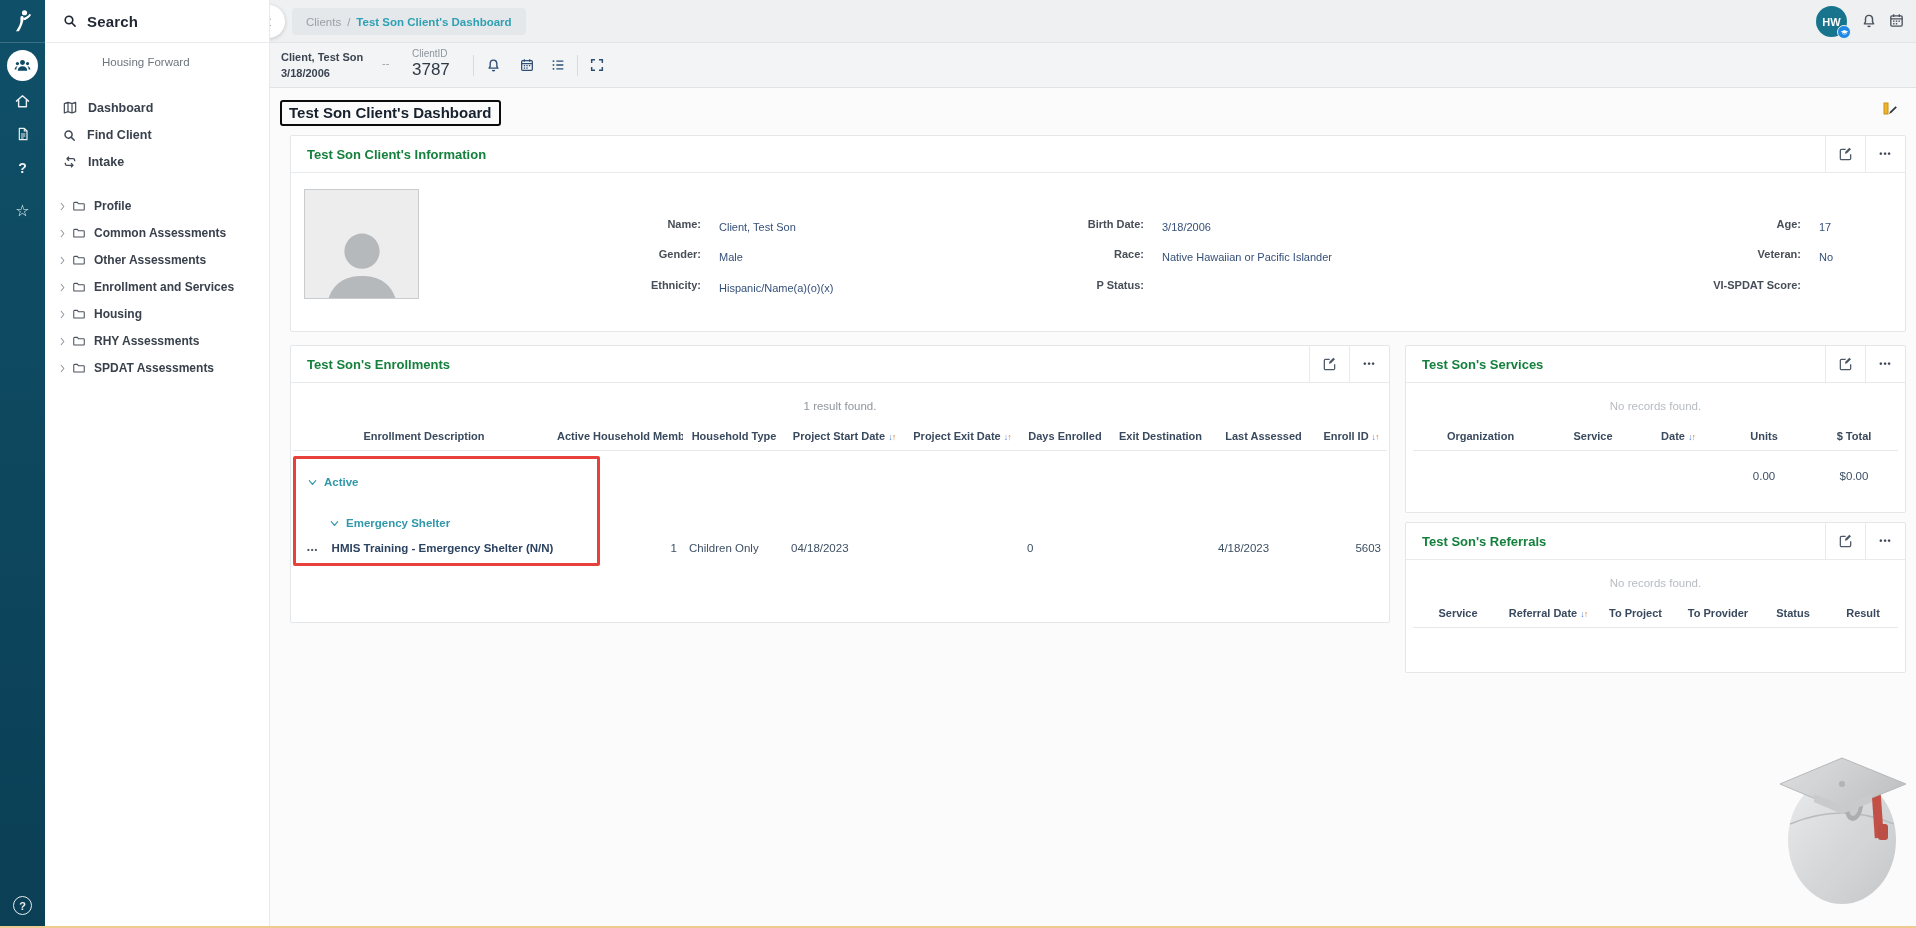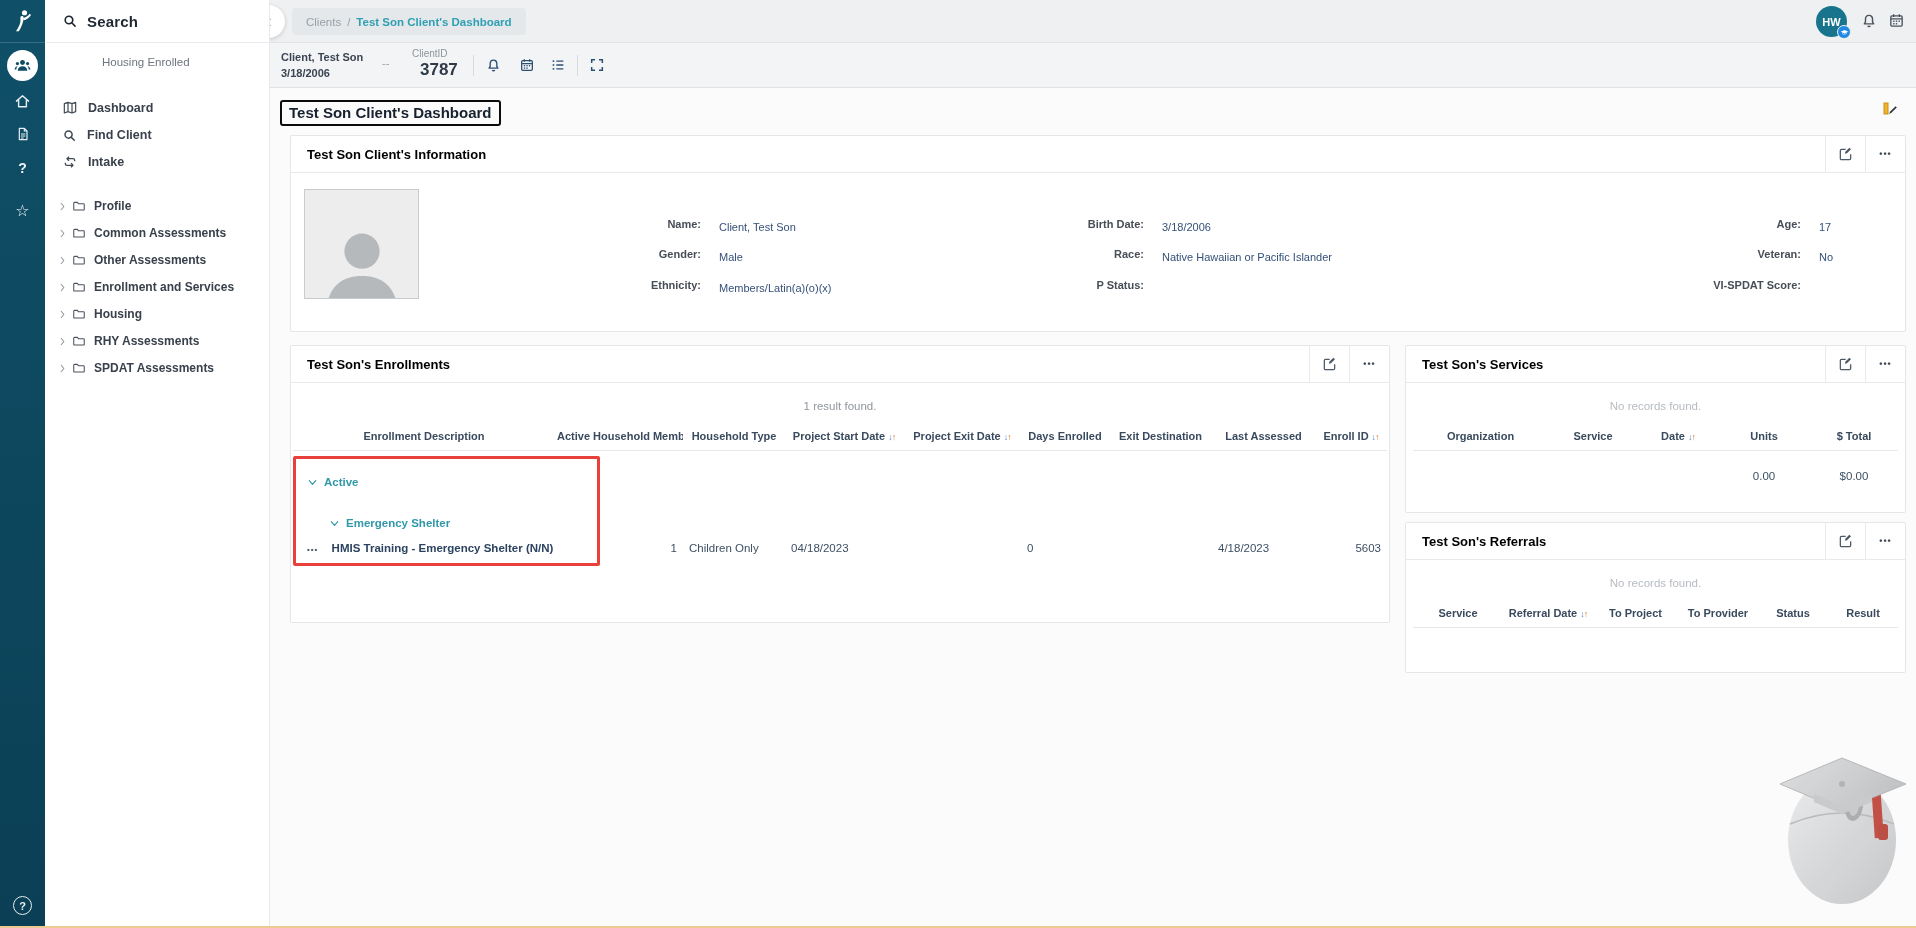--- a/index.html
+++ b/index.html
@@ -37,32 +37,32 @@
   .crumb .cur { color:#2fa0b3; font-weight:600; cursor:pointer; }
   .avatar { position:absolute; left:1546px; top:6px; width:31px; height:31px; background:#17748c; border-radius:50%; display:flex; align-items:center; justify-content:center; color:#fff; font-size:11px; font-weight:700; cursor:pointer; }
   .avatar .badge { position:absolute; right:-4px; bottom:-2px; width:14px; height:14px; background:#1e88e5; border-radius:50%; border:1.5px solid #eef0f2; display:flex; align-items:center; justify-content:center; }
   .top-ico { position:absolute; top:12px; color:#4a525c; cursor:pointer; }
 
   
   .clientbar { position:absolute; left:270px; top:43px; width:1646px; height:45px; background:#f3f4f6; border-bottom:1px solid #e0e2e5; z-index:19; }
   .cb-name { position:absolute; left:11px; top:6px; font-size:11px; font-weight:600; color:#3b4552; line-height:16px; }
   .cb-dash { position:absolute; left:112px; top:14px; font-size:11px; color:#9aa1a8; }
   .cb-idlbl { position:absolute; left:142px; top:5px; font-size:10px; color:#8d949b; }
-  .cb-idval { position:absolute; left:150px; top:17px; font-size:17px; font-weight:700; color:#2e3a47; }
+  .cb-idval { position:absolute; left:142px; top:17px; font-size:17px; font-weight:400; color:#2e3a47; }
   .cb-sep { position:absolute; top:12px; width:1px; height:21px; background:#d7dade; }
   .cb-ico { position:absolute; top:14px; color:#2d4e74; cursor:pointer; }
 
   
   .main { position:absolute; left:270px; top:88px; width:1646px; height:840px; background:#fbfbfc; }
   .page-title { position:absolute; left:10px; top:12px; border:2px solid #0c0c0c; border-radius:3px; padding:2px 7px 3px; font-size:15px; font-weight:600; color:#17212e; background:#fbfbfc; }
   .page-tools { position:absolute; left:1612px; top:12px; cursor:pointer; }
 
   .card { position:absolute; background:#ffffff; border:1px solid #e4e7ea; border-radius:2px; }
   .card-h { height:37px; border-bottom:1px solid #e8eaed; display:flex; align-items:stretch; }
-  .card-title { font-size:13px; font-weight:600; color:#000000; align-self:center; padding-left:16px; flex:1; }
+  .card-title { font-size:13px; font-weight:600; color:#15803d; align-self:center; padding-left:16px; flex:1; }
   .hcell { width:40px; display:flex; align-items:center; justify-content:center; border-left:1px solid #e8eaed; color:#4d5866; cursor:pointer; }
   .hdots { font-size:9px; letter-spacing:1px; color:#3e4854; font-weight:700; }
 
   .empty-line { text-align:center; font-size:11.5px; color:#b7bcc2; padding-top:17px; height:33px; }
   .result-line { text-align:center; font-size:11.5px; color:#8f969d; padding-top:17px; height:33px; }
 
   table.tbl { border-collapse:collapse; table-layout:fixed; margin:10px auto 0; }
   .tbl th { font-size:11px; font-weight:700; color:#3a4a5e; text-align:center; padding:4px 2px 8px; border-bottom:1px solid #e6e9ec; white-space:nowrap; overflow:hidden; }
   .tbl td { font-size:11.5px; color:#3d4f63; padding:4px 6px; white-space:nowrap; overflow:hidden; }
   .sorticon { font-size:9px; letter-spacing:-1px; margin-left:3px; font-weight:700; }
@@ -201,21 +201,21 @@
   </div>
 </div>
 
 <div class="sidenav">
   <div class="search-row">
     <svg width="16" height="16" style="color:#1f2733">
         <use href="#i-search"></use>
       </svg>
     <span class="lbl">Search</span>
   </div>
-  <div class="org-lbl">Housing Enrolled</div>
+  <div class="org-lbl">Housing Forward</div>
 
   <div class="nav-item" style="top:95px">
     <svg width="16" height="16" style="color:#414a55">
         <use href="#i-map"></use>
       </svg>
     <span class="lbl">Dashboard</span>
   </div>
   <div class="nav-item" style="top:122px">
     <svg width="15" height="15" style="color:#414a55">
         <use href="#i-search"></use>
@@ -388,21 +388,21 @@
     <div class="fld" style="left:250px;top:82px">
       <div class="flabel">Name:</div>
       <div class="fvalue">Client, Test Son</div>
     </div>
     <div class="fld" style="left:250px;top:112px">
       <div class="flabel">Gender:</div>
       <div class="fvalue">Male</div>
     </div>
     <div class="fld" style="left:250px;top:143px">
       <div class="flabel">Ethnicity:</div>
-      <div class="fvalue">Members/Latin(a)(o)(x)</div>
+      <div class="fvalue">Hispanic/Name(a)(o)(x)</div>
     </div>
 
     <div class="fld" style="left:693px;top:82px">
       <div class="flabel">Birth Date:</div>
       <div class="fvalue">3/18/2006</div>
     </div>
     <div class="fld" style="left:693px;top:112px">
       <div class="flabel">Race:</div>
       <div class="fvalue">Native Hawaiian or Pacific Islander</div>
     </div>

